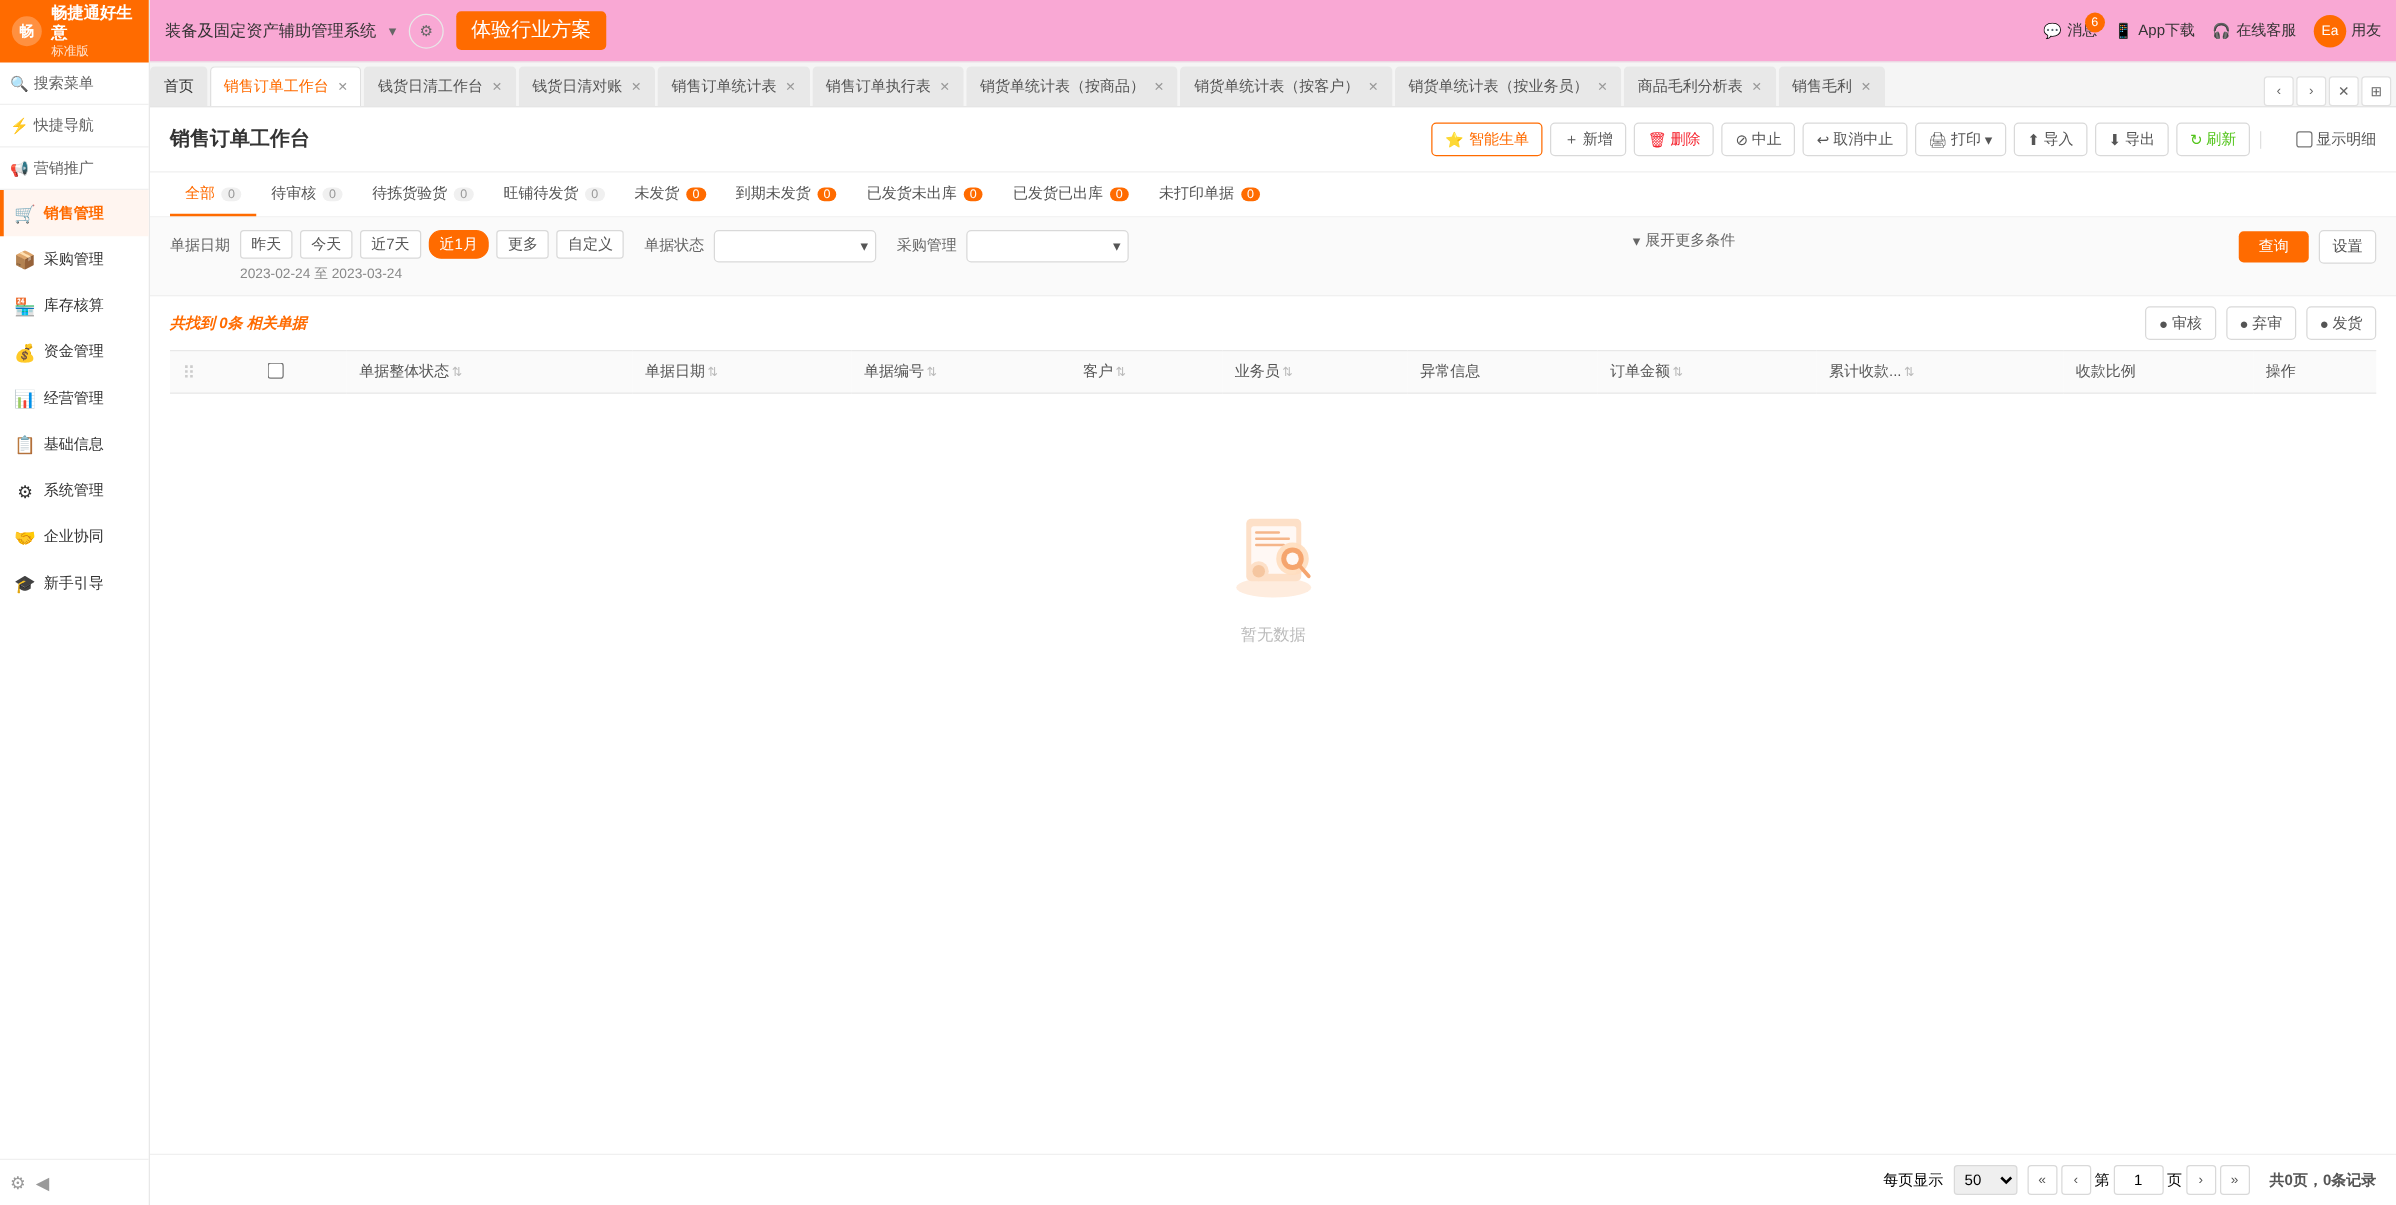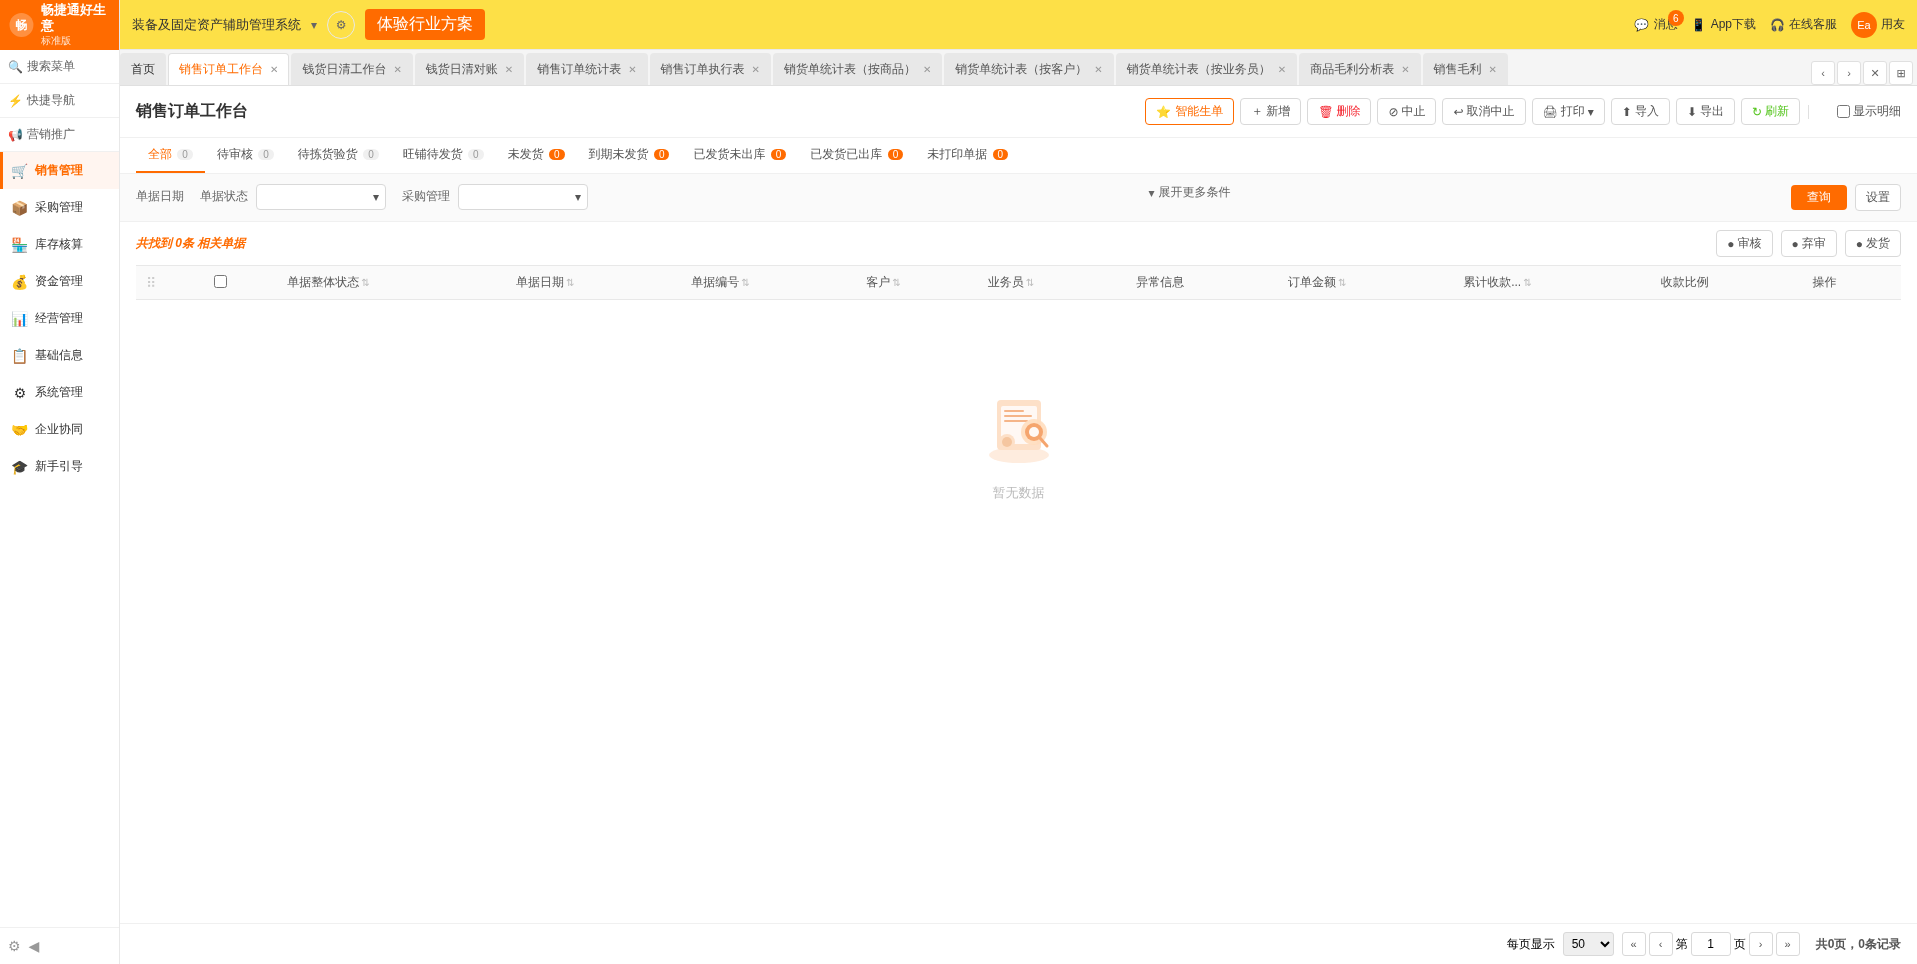--- a/index.html
+++ b/index.html
@@ -18,21 +18,21 @@
     .sidebar-nav-item.active { background: #fff5f0; color: #ff6b00; border-left: 3px solid #ff6b00; font-weight: bold; }
     .sidebar-nav-icon { font-size: 14px; width: 18px; text-align: center; }
     .sidebar-nav-label { font-size: 12px; }
     .sidebar-bottom { margin-top: auto; padding: 10px 8px; display: flex; align-items: center; gap: 8px; border-top: 1px solid #f0f0f0; }
     .sidebar-bottom-icon { font-size: 14px; color: #999; cursor: pointer; }
 
     
     .main { flex: 1; display: flex; flex-direction: column; overflow: hidden; }
 
     
-    .topbar { height: 50px; background: #fde047; border-bottom: 1px solid #e8e8e8; display: flex; align-items: center; padding: 0 12px; gap: 10px; flex-shrink: 0; }
+    .topbar { height: 50px; background: #f9a8d4; border-bottom: 1px solid #e8e8e8; display: flex; align-items: center; padding: 0 12px; gap: 10px; flex-shrink: 0; }
     .topbar-title { font-size: 13px; color: #333; flex: 0 0 auto; display: flex; align-items: center; gap: 6px; }
     .topbar-dropdown { font-size: 12px; color: #666; cursor: pointer; }
     .topbar-settings { width: 28px; height: 28px; border-radius: 50%; border: 1px solid #e8e8e8; display: flex; align-items: center; justify-content: center; color: #666; cursor: pointer; }
     .topbar-btn-industry { background: #ff6b00; color: #fff; padding: 5px 12px; border-radius: 4px; font-size: 16px; cursor: pointer; border: none; }
     .topbar-right { margin-left: auto; display: flex; align-items: center; gap: 14px; }
     .topbar-right-item { display: flex; align-items: center; gap: 4px; color: #333; font-size: 12px; cursor: pointer; position: relative; }
     .topbar-badge { background: #ff6b00; color: #fff; border-radius: 50%; width: 16px; height: 16px; font-size: 10px; display: flex; align-items: center; justify-content: center; position: absolute; top: -6px; right: -6px; }
     .topbar-avatar { width: 26px; height: 26px; border-radius: 50%; background: #ff6b00; color: #fff; display: flex; align-items: center; justify-content: center; font-size: 11px; }
 
     
@@ -334,20 +334,31 @@
     <span class="sub-tab-badge red">0</span></div>
         <div class="sub-tab"><span>已发货已出库</span>
     <span class="sub-tab-badge red">0</span></div>
         <div class="sub-tab"><span>未打印单据</span>
     <span class="sub-tab-badge red">0</span></div>
       </div>
 
     <div class="filter-bar">
       <div class="filter-group">
         <span class="filter-label">单据日期</span>
+        <div class="filter-date-options">
+          <div class="filter-date-row1" id="date-btn-row">
+              <button class="filter-date-btn">昨天</button>
+              <button class="filter-date-btn">今天</button>
+              <button class="filter-date-btn">近7天</button>
+              <button class="filter-date-btn active">近1月</button>
+              <button class="filter-date-btn">更多</button>
+              <button class="filter-date-btn">自定义</button>
+            </div>
+          <div class="filter-date-range">2023-02-24 至 2023-03-24</div>
+        </div>
       </div>
       <div class="filter-group">
         <span class="filter-label">单据状态</span>
         <div class="filter-select">
           <span></span>
           <span>▾</span>
         </div>
       </div>
       <div class="filter-group">
         <span class="filter-label">采购管理</span>

